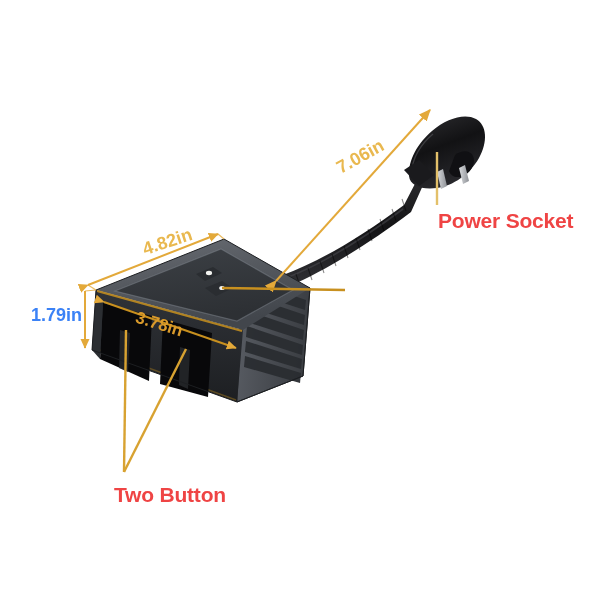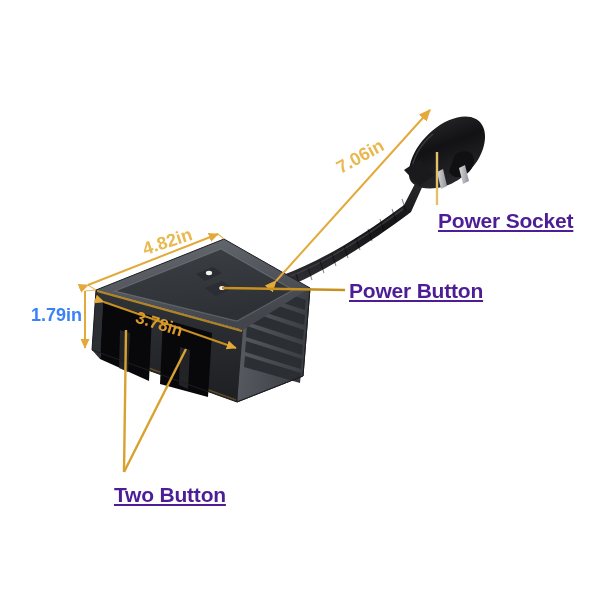--- a/index.html
+++ b/index.html
@@ -9,25 +9,24 @@
     font-family:"Liberation Sans", sans-serif;
     overflow:hidden;
     position:relative;
   }
   #stage{position:absolute;inset:0;width:600px;height:600px;}
   #stage svg{position:absolute;left:0;top:0;}
   .callout{
     position:absolute;
     font-family:"Liberation Sans", sans-serif;
     font-weight:bold;
-    color:#4c1d95;
+    color:#ef4444;
     letter-spacing:-0.2px;
     white-space:nowrap;
     line-height:1.22;
-    text-decoration:underline;
   }
   #label-power-socket{left:438px;top:208px;font-size:21px;}
   #label-wifi{left:349px;top:278px;font-size:21px;}
   #label-wifi div{display:block;}
   #label-outlets{left:114px;top:482px;font-size:21px;}
   .dim{
     position:absolute;
     font-family:"Liberation Sans", sans-serif;
     font-weight:bold;
     font-size:18px;
@@ -192,18 +191,17 @@
   </svg>
 
   <div class="dim" id="dim-cord">7.06in</div>
   <div class="dim" id="dim-top">4.82in</div>
   <div class="dim" id="dim-height">1.79in</div>
   <div class="dim" id="dim-depth">3.78in</div>
 
   <div class="callout" id="label-power-socket">Power Socket</div>
 
   <div class="callout" id="label-wifi">
-    <div>Power Button</div>
   </div>
 
   <div class="callout" id="label-outlets">Two Button</div>
 
 </div>
 
 </body></html>

